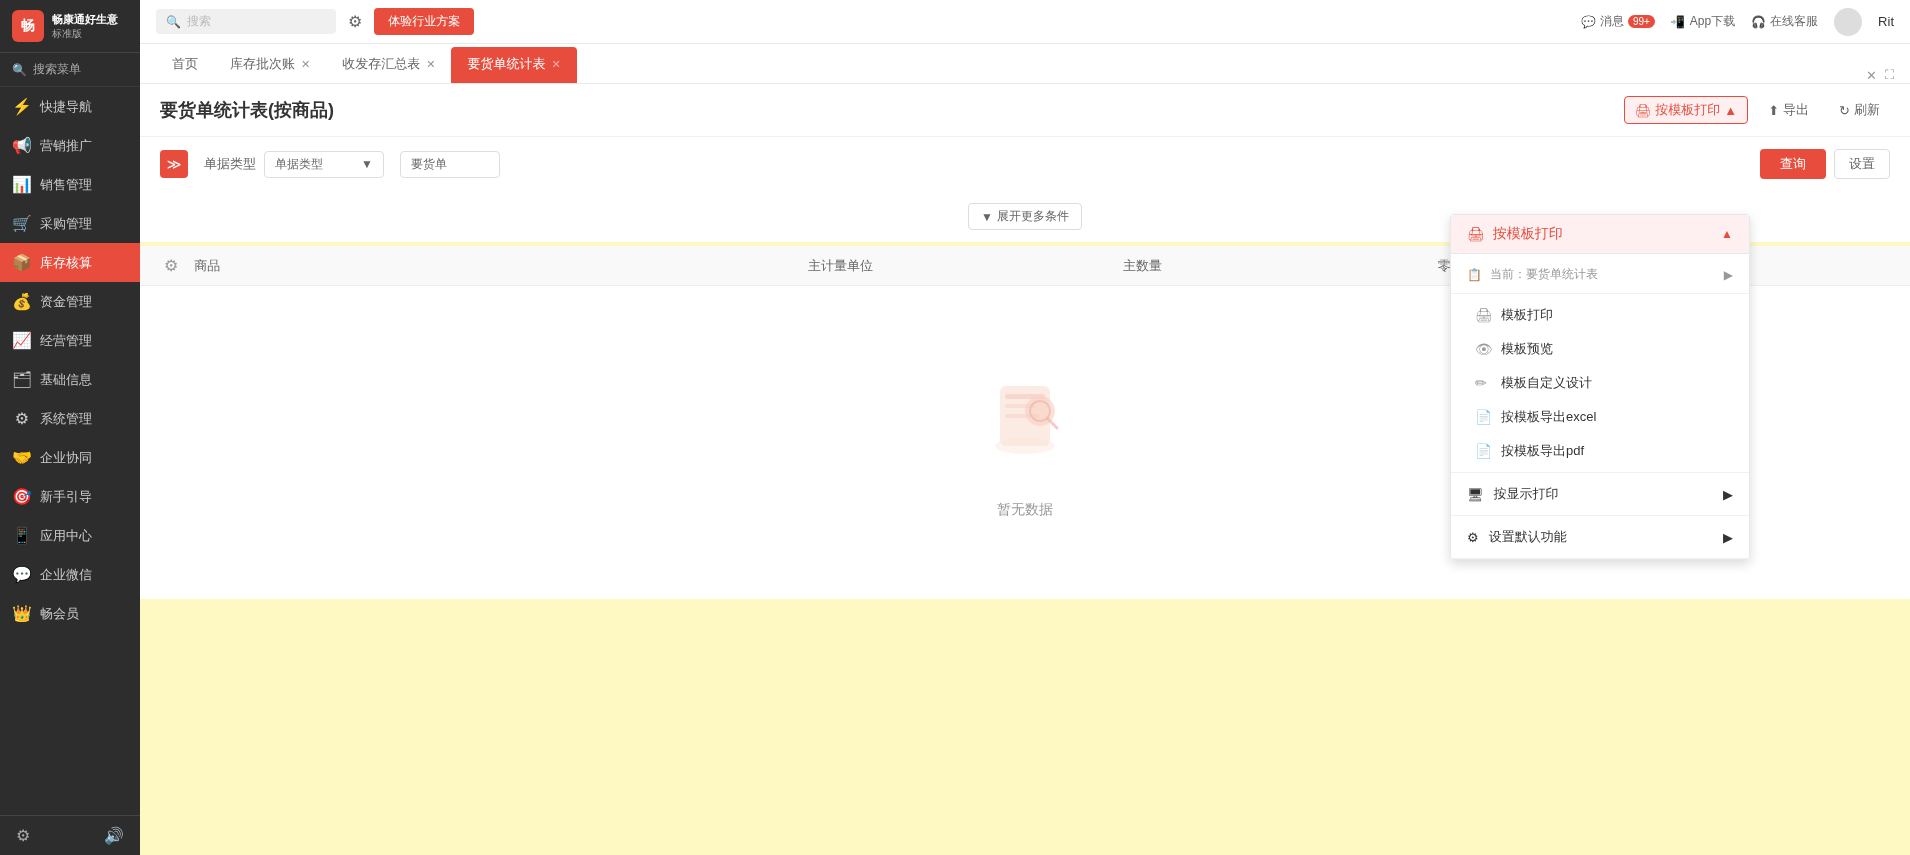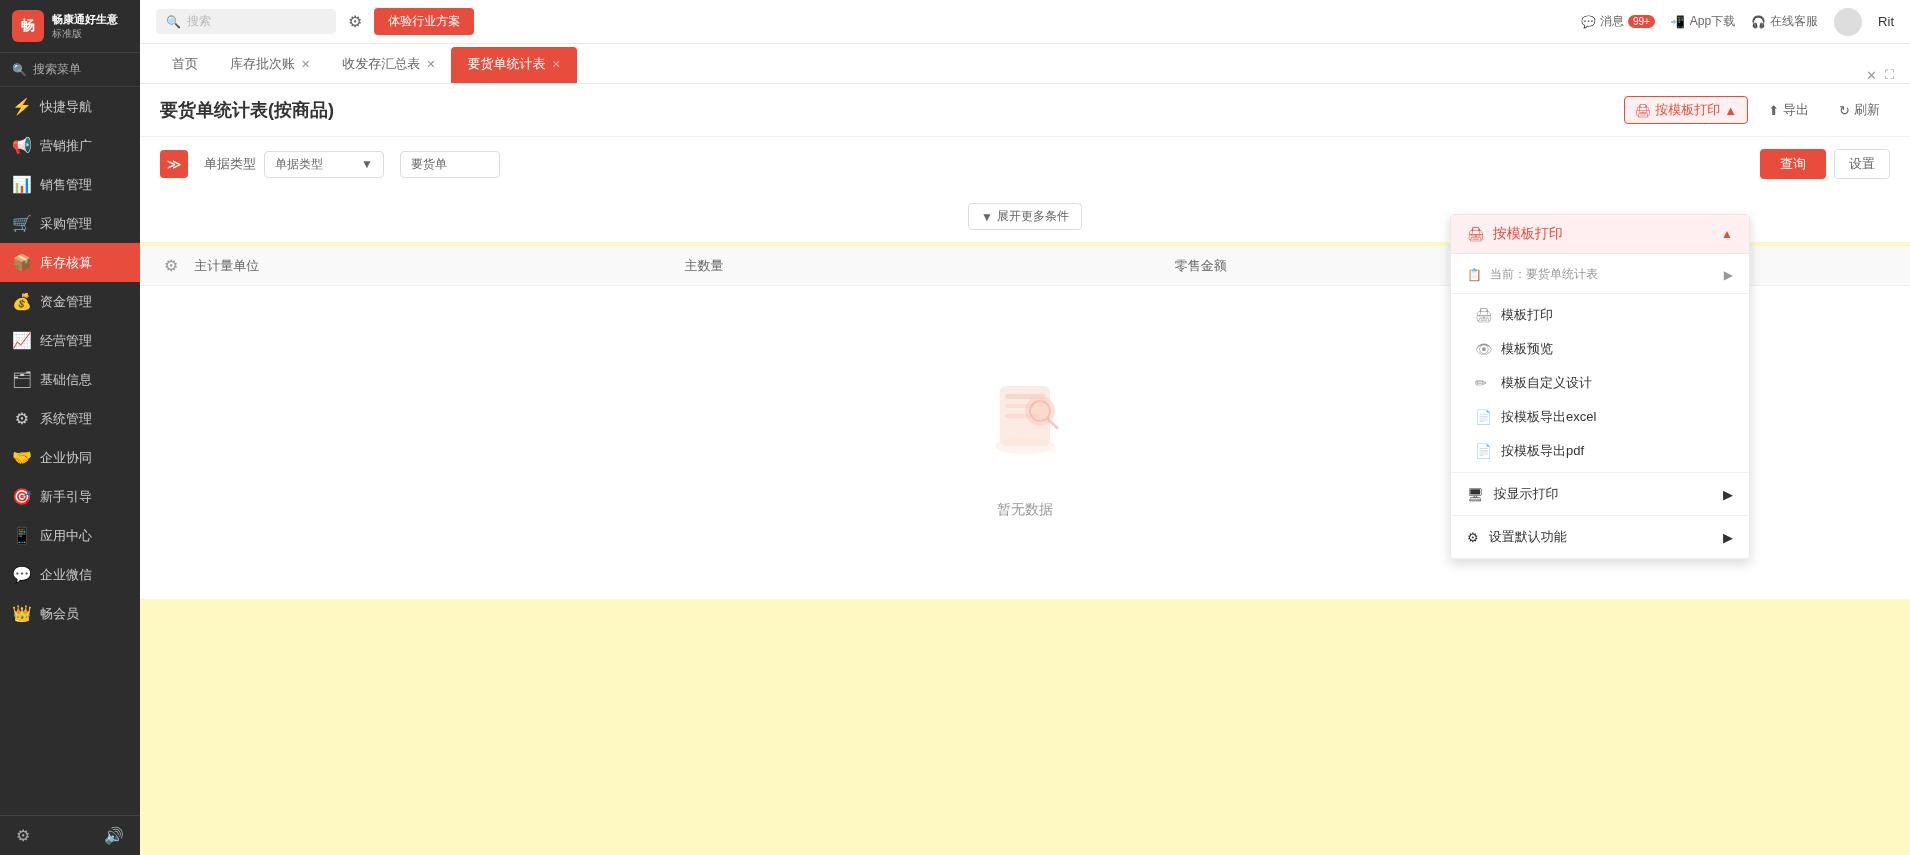--- a/index.html
+++ b/index.html
@@ -649,20 +649,21 @@
     <div class="expand-more-row">
       <button class="expand-more-btn">
         <span>▼</span>
         <span>展开更多条件</span>
       </button>
     </div>
 
     <div class="table-container">
       <div class="table-header">
         <span class="table-settings-icon">⚙</span>
+        <div class="table-col col-product">商品</div>
         <div class="table-col col-unit">主计量单位</div>
         <div class="table-col col-qty">主数量</div>
         <div class="table-col col-amount">零售金额</div>
       </div>
 
       <div class="empty-state">
         <div class="empty-icon">
           
           <svg width="100" height="100" viewBox="0 0 100 100">
             <ellipse cx="50" cy="80" rx="30" ry="8" fill="#f5c6b0" opacity="0.4"></ellipse>

